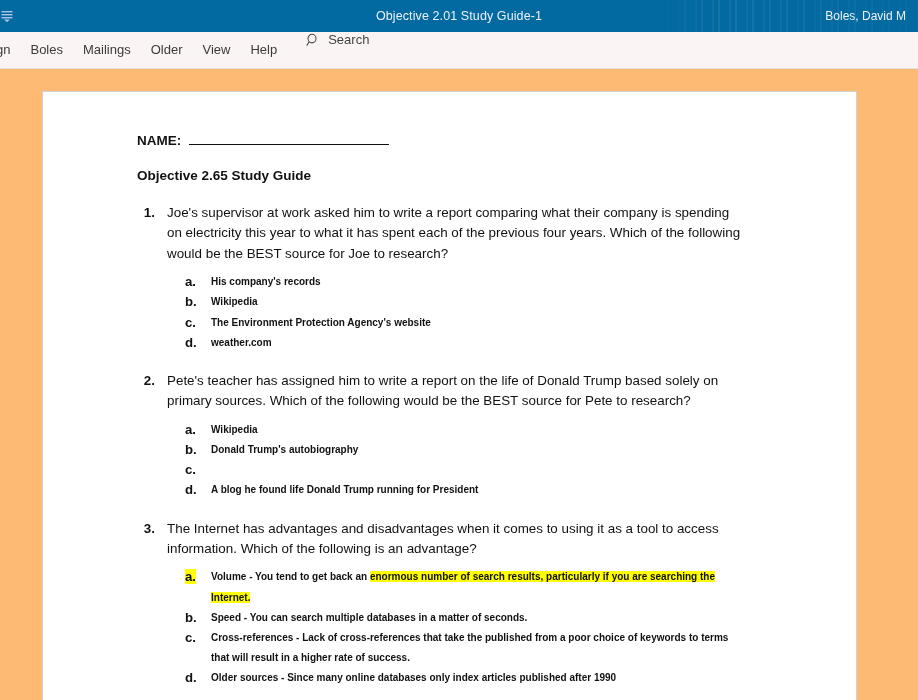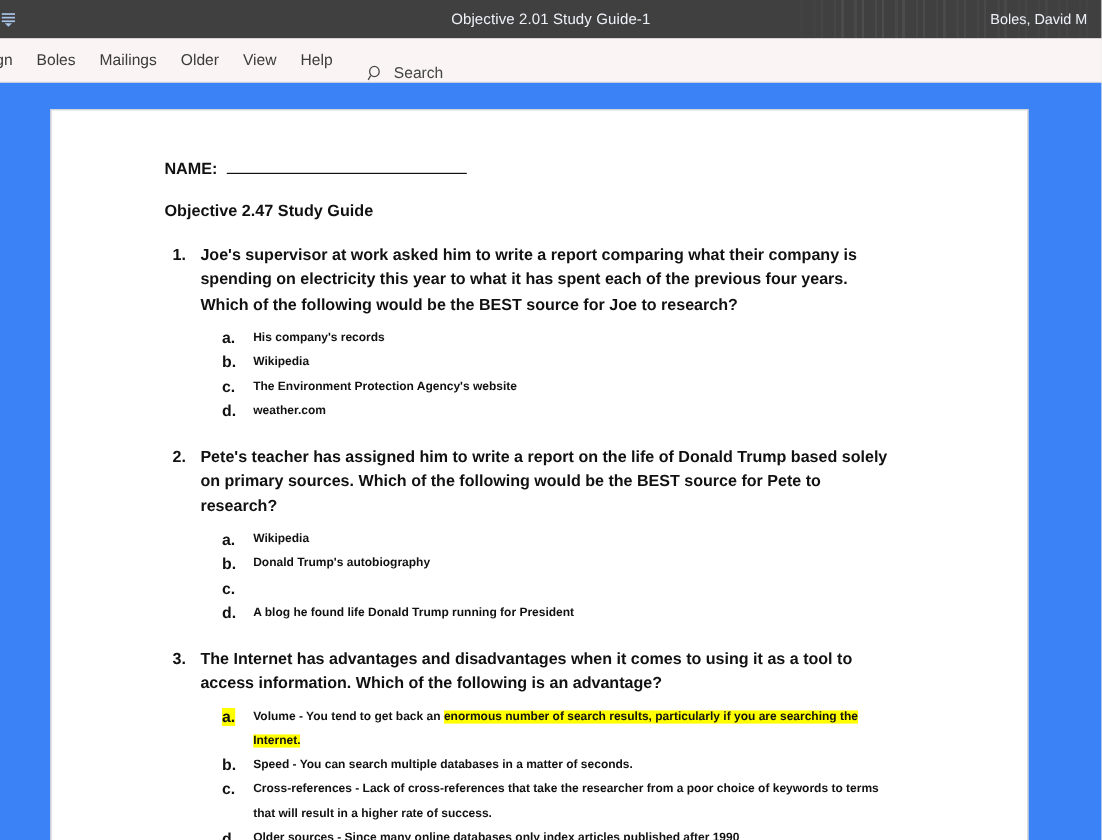--- a/index.html
+++ b/index.html
@@ -12,21 +12,21 @@
     overflow: hidden;
     background: #e6e6e6;
     font-family: "Liberation Sans", sans-serif;
     -webkit-font-smoothing: antialiased;
   }
 
   
   .titlebar {
     position: relative;
     height: 32px;
-    background: #404040;
+    background: #0369a1;
     overflow: hidden;
   }
   .titlebar-stripes {
     position: absolute;
     top: 0;
     right: 0;
     width: 260px;
     height: 32px;
     opacity: .55;
     background:
@@ -98,42 +98,42 @@
     line-height: 36px;
     white-space: nowrap;
     cursor: default;
   }
   .ribbon-tab.clipped {
     padding-left: 0;
     margin-left: -4px;
   }
   .ribbon-search {
     display: flex;
-    align-items: flex-end;
+    align-items: flex-start;
     gap: 8px;
     margin-left: 18px;
     height: 36px;
     color: #444;
     font-size: 13px;
     white-space: nowrap;
   }
   .search-glyph {
     display: inline-flex;
     align-items: center;
     justify-content: center;
     width: 15px;
     height: 15px;
     color: #4a4a4a;
   }
 
   
   .workspace {
     position: relative;
     height: 632px;
-    background: #3b82f6;
+    background: #fdba74;
     overflow: hidden;
   }
   .page {
     position: absolute;
     left: 42px;
     top: 22px;
     width: 815px;
     height: 700px;
     background: #ffffff;
     border: 1px solid #d2d2d2;
@@ -178,21 +178,21 @@
     padding-right: 12px;
     box-sizing: border-box;
     font-size: 13.4px;
     font-weight: bold;
     color: #111;
     line-height: 20.4px;
   }
   .q-text {
     flex: 1 1 auto;
     font-size: 13.4px;
-    font-weight: bold;
+    font-weight: normal;
     color: #111;
     line-height: 20.4px;
     max-width: 575px;
   }
 
   .choices {
     margin: 8px 0 18px 48px;
   }
   .choice {
     display: flex;
@@ -259,21 +259,21 @@
 
 <div class="workspace">
   <div class="page">
     <div class="page-inner">
 
       <div class="doc-line-name">
         <span>NAME:</span>
         <span class="name-rule"></span>
       </div>
 
-      <div class="doc-heading">Objective 2.47 Study Guide</div>
+      <div class="doc-heading">Objective 2.65 Study Guide</div>
 
       <div class="q-block">
         <div class="q-item">
           <div class="q-num">1.</div>
           <div class="q-text">Joe's supervisor at work asked him to write a report comparing what their company is spending on electricity this year to what it has spent each of the previous four years. Which of the following would be the BEST source for Joe to research?</div>
         </div>
         <div class="choices">
           <div class="choice">
             <div class="choice-letter">a.</div>
             <div class="choice-text">His company's records</div>
@@ -326,21 +326,21 @@
           <div class="choice">
             <div class="choice-letter"><span class="hl">a.</span></div>
             <div class="choice-text"><span>Volume - You tend to get back an </span><span class="hl">enormous number of search results, particularly if you are searching the Internet.</span></div>
           </div>
           <div class="choice">
             <div class="choice-letter">b.</div>
             <div class="choice-text">Speed - You can search multiple databases in a matter of seconds.</div>
           </div>
           <div class="choice">
             <div class="choice-letter">c.</div>
-            <div class="choice-text">Cross-references - Lack of cross-references that take the researcher from a poor choice of keywords to terms that will result in a higher rate of success.</div>
+            <div class="choice-text">Cross-references - Lack of cross-references that take the published from a poor choice of keywords to terms that will result in a higher rate of success.</div>
           </div>
           <div class="choice">
             <div class="choice-letter">d.</div>
             <div class="choice-text">Older sources - Since many online databases only index articles published after 1990</div>
           </div>
         </div>
       </div>
 
     </div>
   </div>

